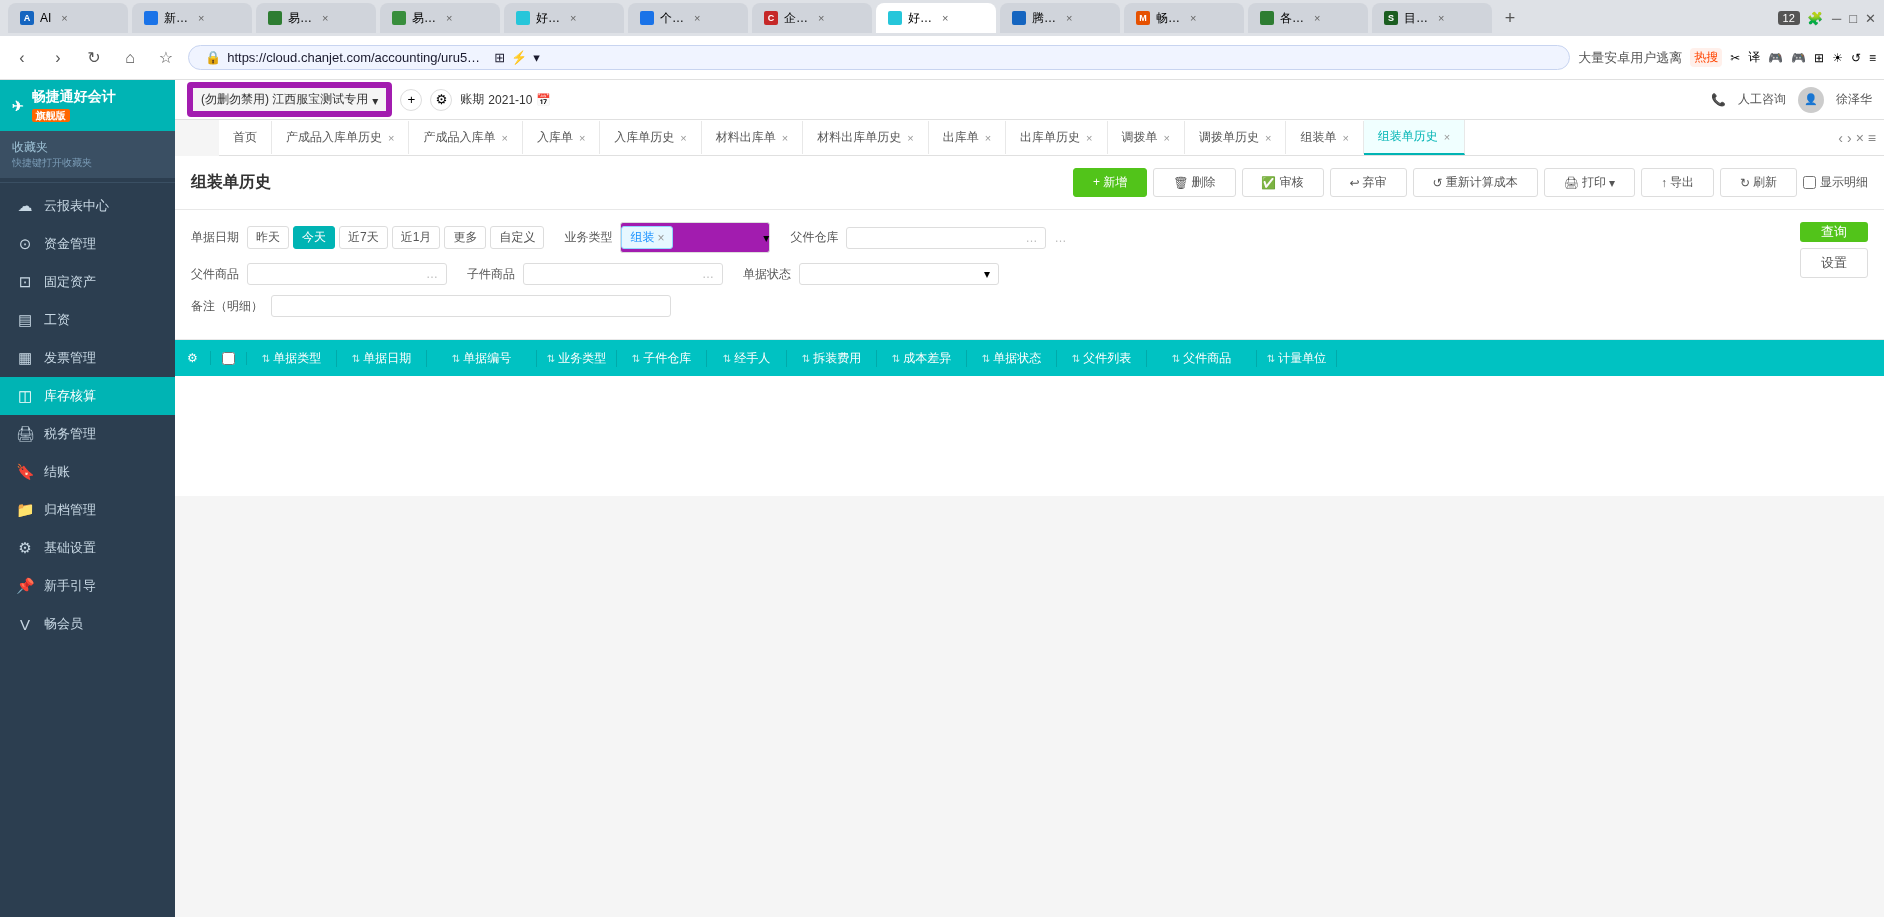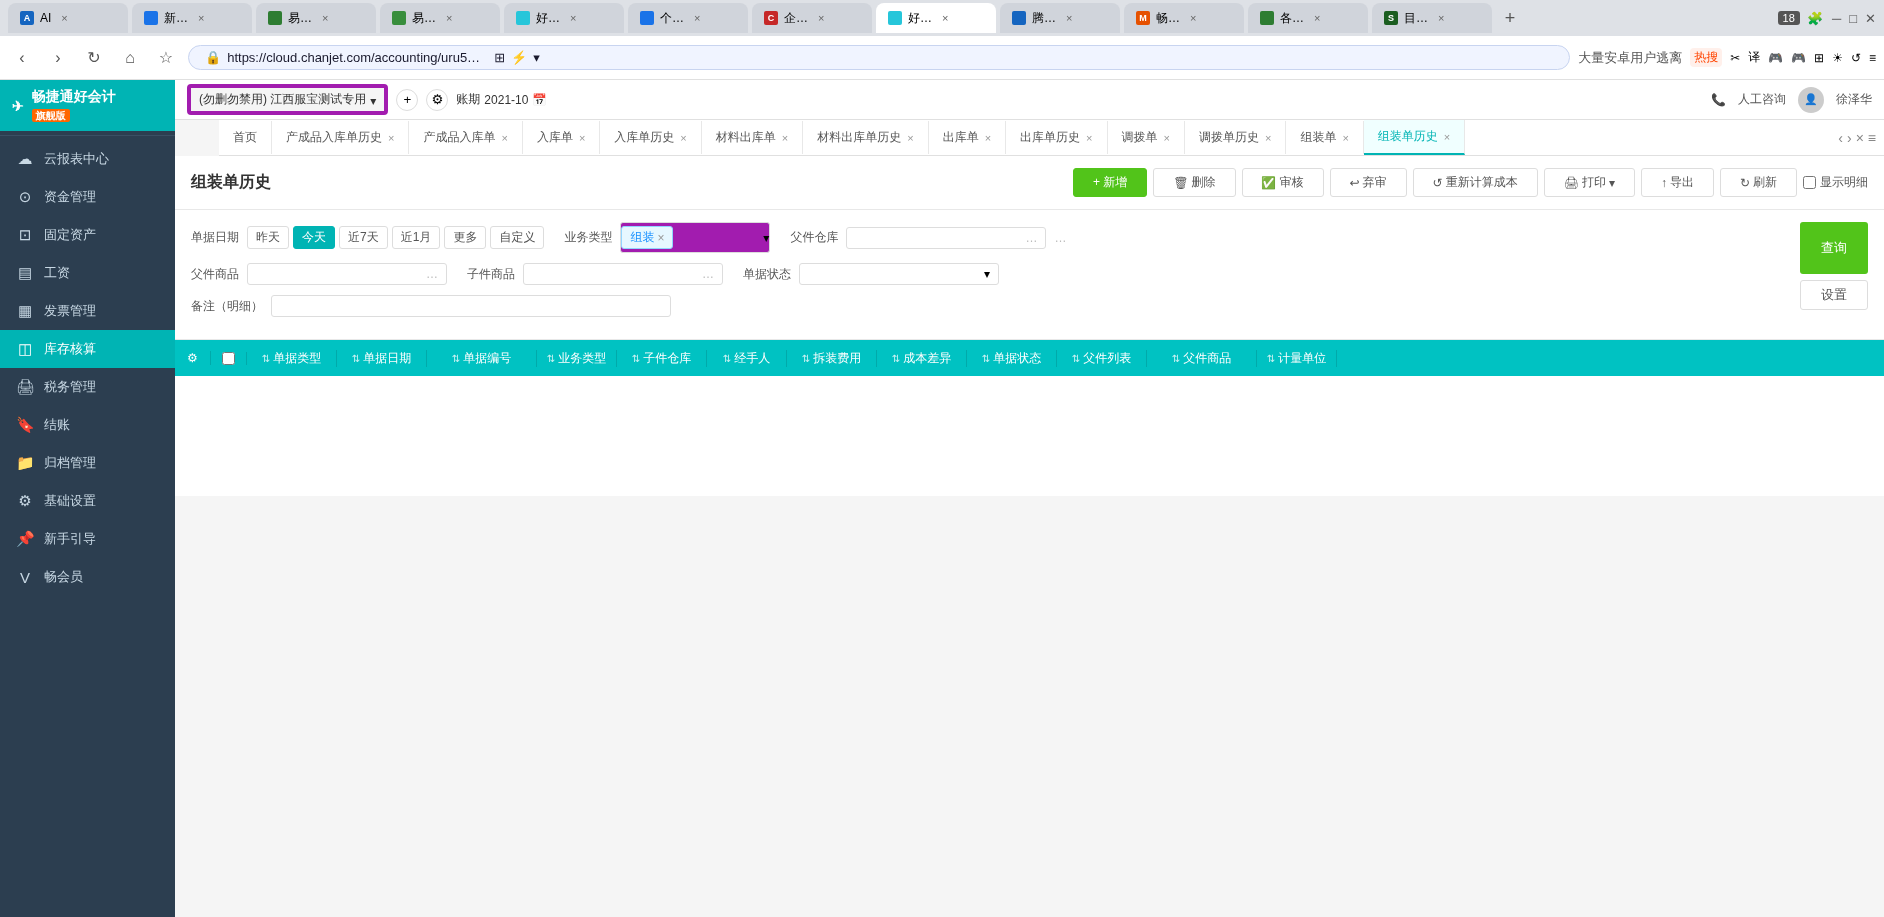--- a/index.html
+++ b/index.html
@@ -31,21 +31,21 @@
     .sidebar-divider { height: 1px; background: #3a4f63; margin: 4px 0; }
     .sidebar-item { display: flex; align-items: center; gap: 10px; padding: 10px 16px; color: #c8d8e4; cursor: pointer; font-size: 13px; }
     .sidebar-item.active { background: #00b4b4; color: #fff; }
     .sidebar-icon { font-size: 15px; width: 18px; text-align: center; }
 
     
     .main-content { flex: 1; display: flex; flex-direction: column; background: #f5f5f5; overflow: hidden; }
 
     
     .app-topbar { background: #fff; height: 40px; display: flex; align-items: center; padding: 0 12px; gap: 8px; border-bottom: 1px solid #e0e0e0; }
-    .company-selector { display: flex; align-items: flex-end; gap: 4px; font-size: 12px; color: #333; background: #f5f5f5; border: 4px solid #a21caf; border-radius: 4px; padding: 3px 8px; cursor: pointer; }
+    .company-selector { display: flex; align-items: flex-end; gap: 4px; font-size: 12px; color: #333; background: #f5f5f5; border: 6px solid #a21caf; border-radius: 4px; padding: 3px 8px; cursor: pointer; }
     .period-selector { display: flex; align-items: center; gap: 4px; font-size: 12px; color: #333; }
     .topbar-right { margin-left: auto; display: flex; align-items: center; gap: 12px; font-size: 12px; color: #555; }
     .user-avatar { width: 26px; height: 26px; border-radius: 50%; background: #ccc; display: flex; align-items: center; justify-content: center; font-size: 11px; }
 
     
     .tab-nav { background: #fff; display: flex; align-items: center; border-bottom: 1px solid #e0e0e0; overflow-x: auto; min-height: 36px; margin-left: 44px; }
     .tab-nav::-webkit-scrollbar { height: 0; }
     .page-tab { padding: 8px 14px; font-size: 12px; color: #555; cursor: pointer; white-space: nowrap; display: flex; align-items: center; gap: 4px; border-right: 1px solid #e8e8e8; }
     .page-tab.active { color: #00b4b4; border-bottom: 2px solid #00b4b4; background: #f0ffff; }
     .page-tab .tab-x { font-size: 11px; color: #999; margin-left: 2px; }
@@ -166,21 +166,21 @@
     <span class="tab-close">×</span>
   </div>
   <div class="browser-tab inactive">
     <span style="background:#1b5e20;color:#fff;width:14px;height:14px;border-radius:2px;display:flex;align-items:center;justify-content:center;font-size:9px;font-weight:bold;">S</span>
     <span>目…</span>
     <span class="tab-close">×</span>
   </div>
   <div class="tab-add">+</div>
 
   <div style="margin-left:auto;display:flex;align-items:center;gap:8px;color:#555;font-size:13px;">
-    <span style="background:#555;color:#fff;border-radius:3px;padding:1px 5px;font-size:11px;">18</span>
+    <span style="background:#555;color:#fff;border-radius:3px;padding:1px 5px;font-size:11px;">12</span>
     <span>🧩</span>
     <span>─</span>
     <span>□</span>
     <span>✕</span>
   </div>
 </div>
 
 <div class="nav-bar">
   <button class="nav-btn">‹</button>
   <button class="nav-btn">›</button>
@@ -211,20 +211,24 @@
 <div class="app-container">
 
   <div class="sidebar">
     <div class="sidebar-logo">
       <span>✈</span>
       <div>
         <div>畅捷通好会计</div>
         <span class="sidebar-logo-sub">旗舰版</span>
       </div>
     </div>
+    <div class="sidebar-favorites">
+      <div>收藏夹</div>
+      <div style="font-size:10px;color:#7a9bb5;">快捷键打开收藏夹</div>
+    </div>
     <div class="sidebar-divider"></div>
 
     <div class="sidebar-item">
       <span class="sidebar-icon">☁</span>
       <span>云报表中心</span>
     </div>
     <div class="sidebar-item">
       <span class="sidebar-icon">⊙</span>
       <span>资金管理</span>
     </div>
@@ -462,21 +466,21 @@
 
           <div class="filter-group">
             <span class="filter-label">备注（明细）</span>
             <div class="filter-input-wrap" style="min-width:400px;">
               <input class="filter-input" type="text" style="">
             </div>
           </div>
         </div>
 
         <div style="position:absolute;right:16px;top:12px;display:flex;flex-direction:column;gap:6px;">
-          <button style="background:#52c41a;color:#fff;border:none;border-radius:3px;padding:17px 20px;cursor:pointer;font-size:13px;">查询</button>
+          <button style="background:#52c41a;color:#fff;border:none;border-radius:3px;padding:1px 20px;cursor:pointer;font-size:13px;">查询</button>
           <button style="background:#fff;color:#555;border:1px solid #ddd;border-radius:3px;padding:5px 20px;cursor:pointer;font-size:13px;">设置</button>
         </div>
 
       </div>
 
       <div class="data-table-wrap">
         <div class="data-table-header">
           <div class="th-cell settings-col">
             <span>⚙</span>
           </div>

